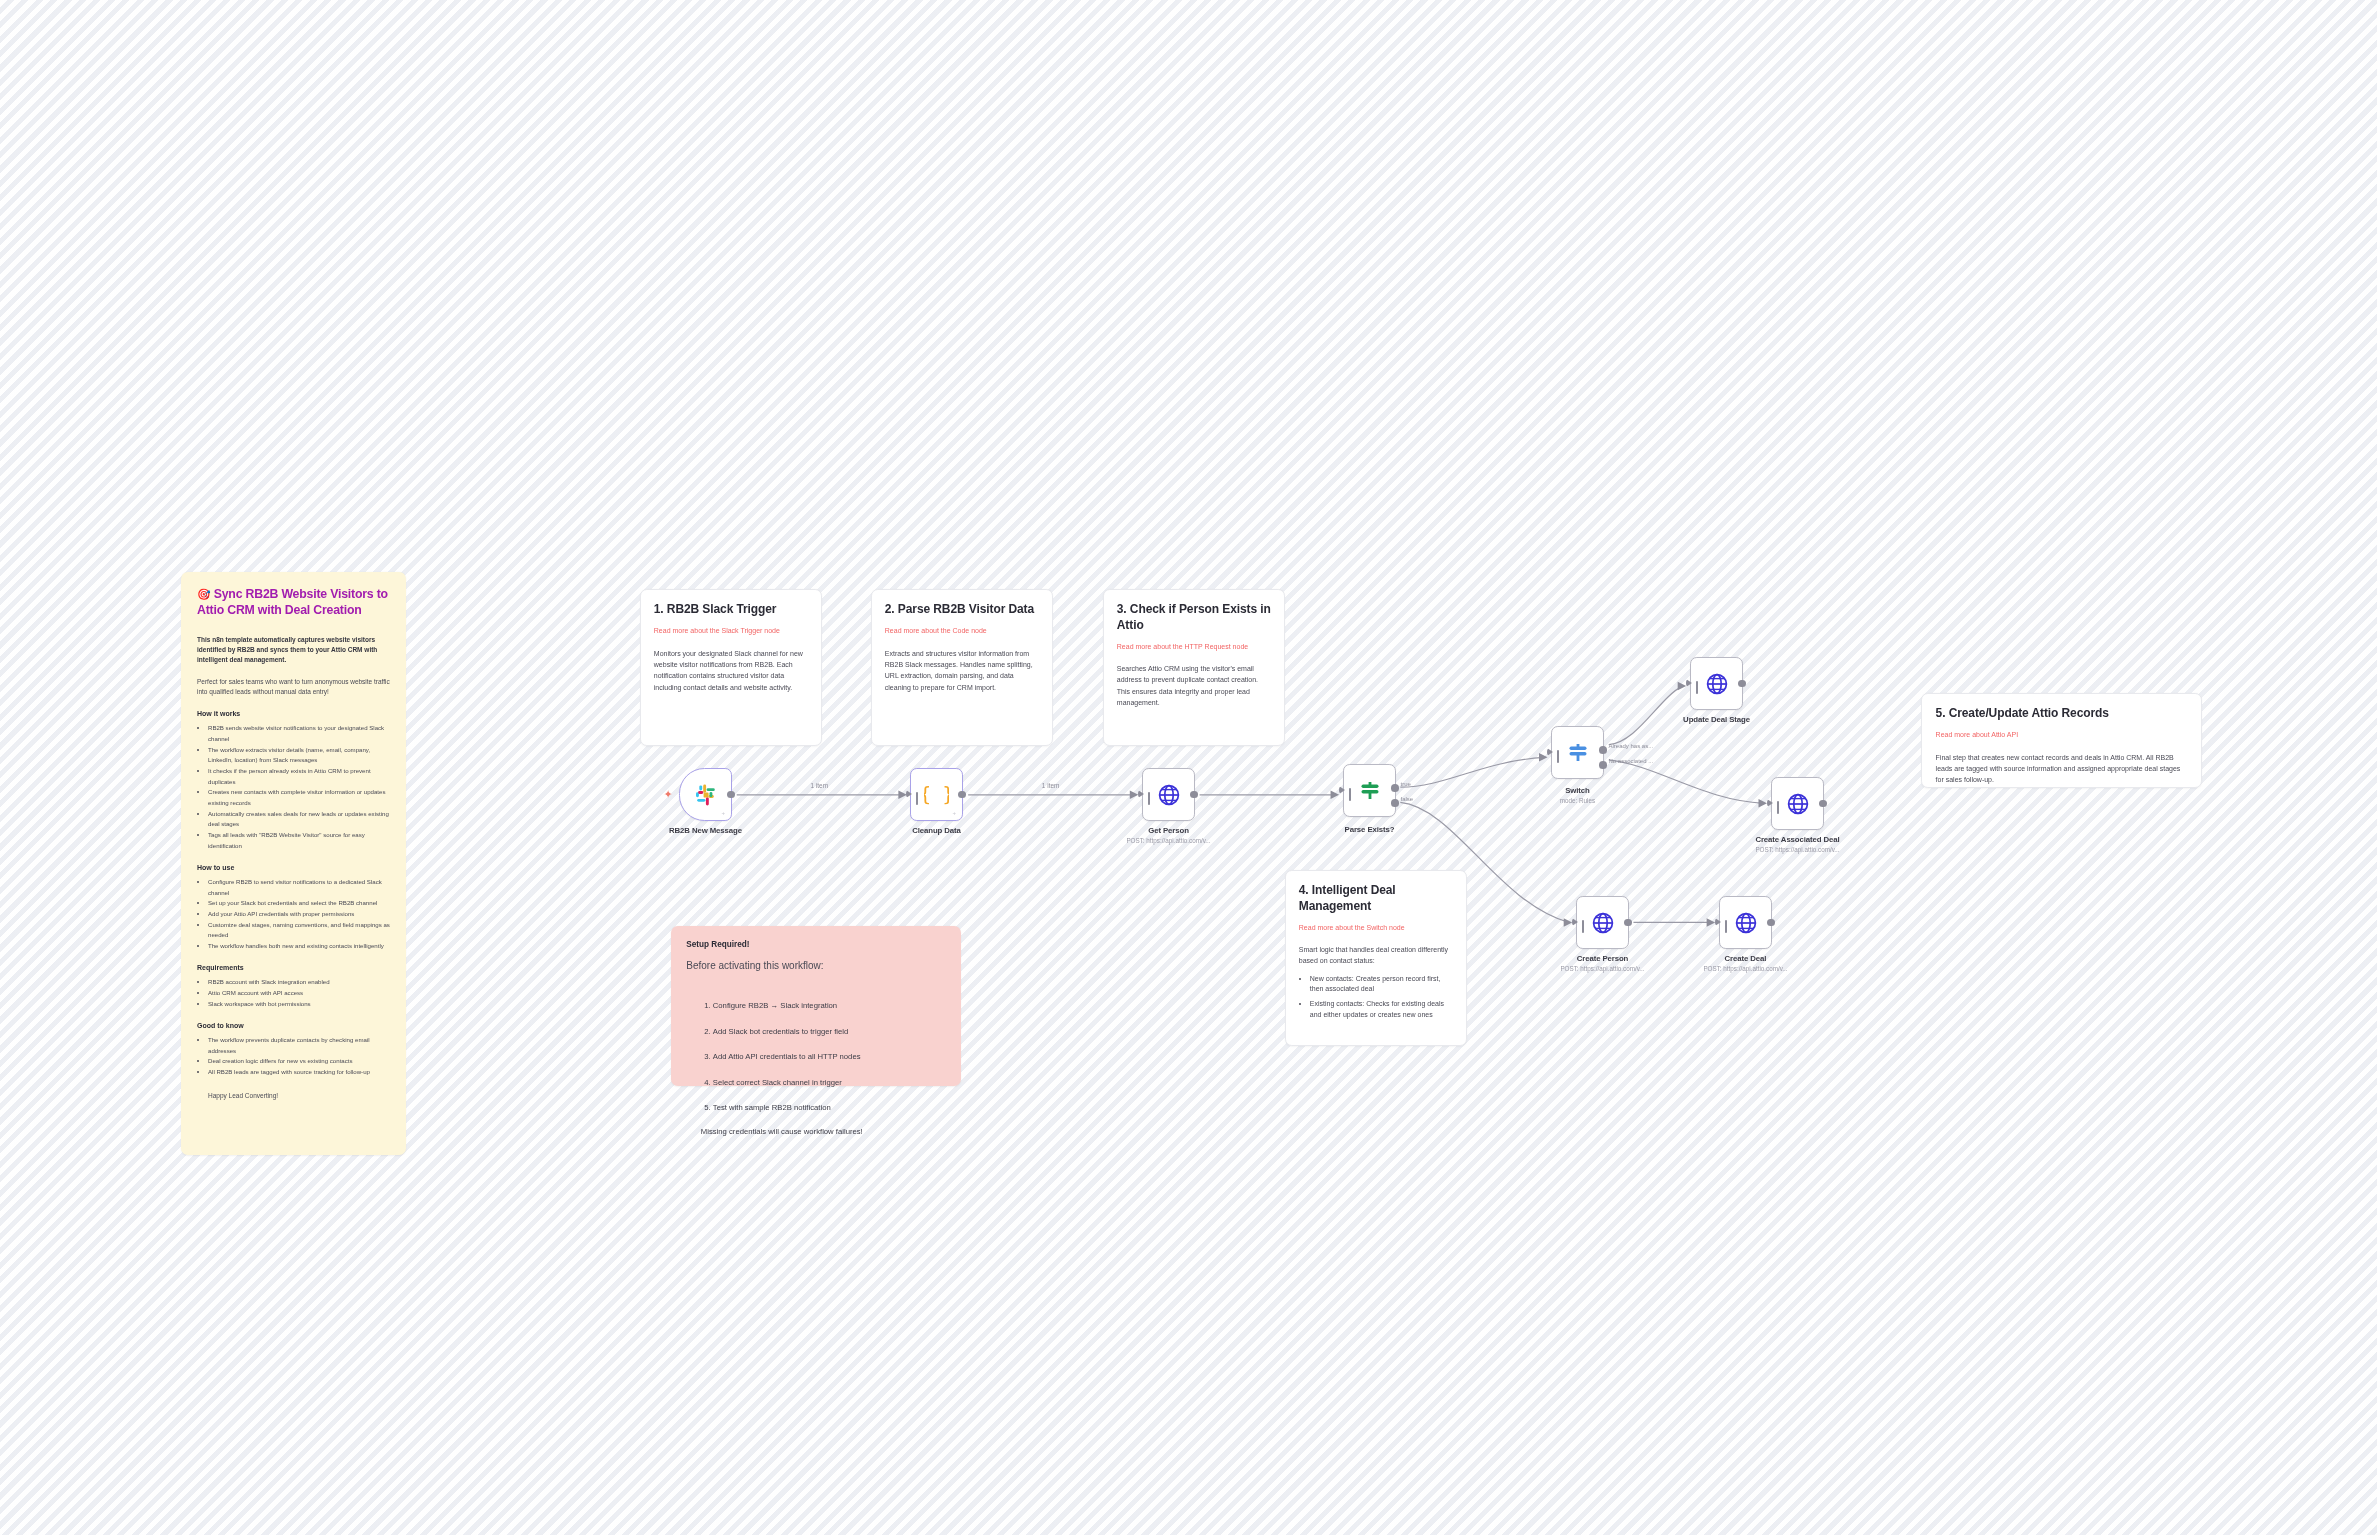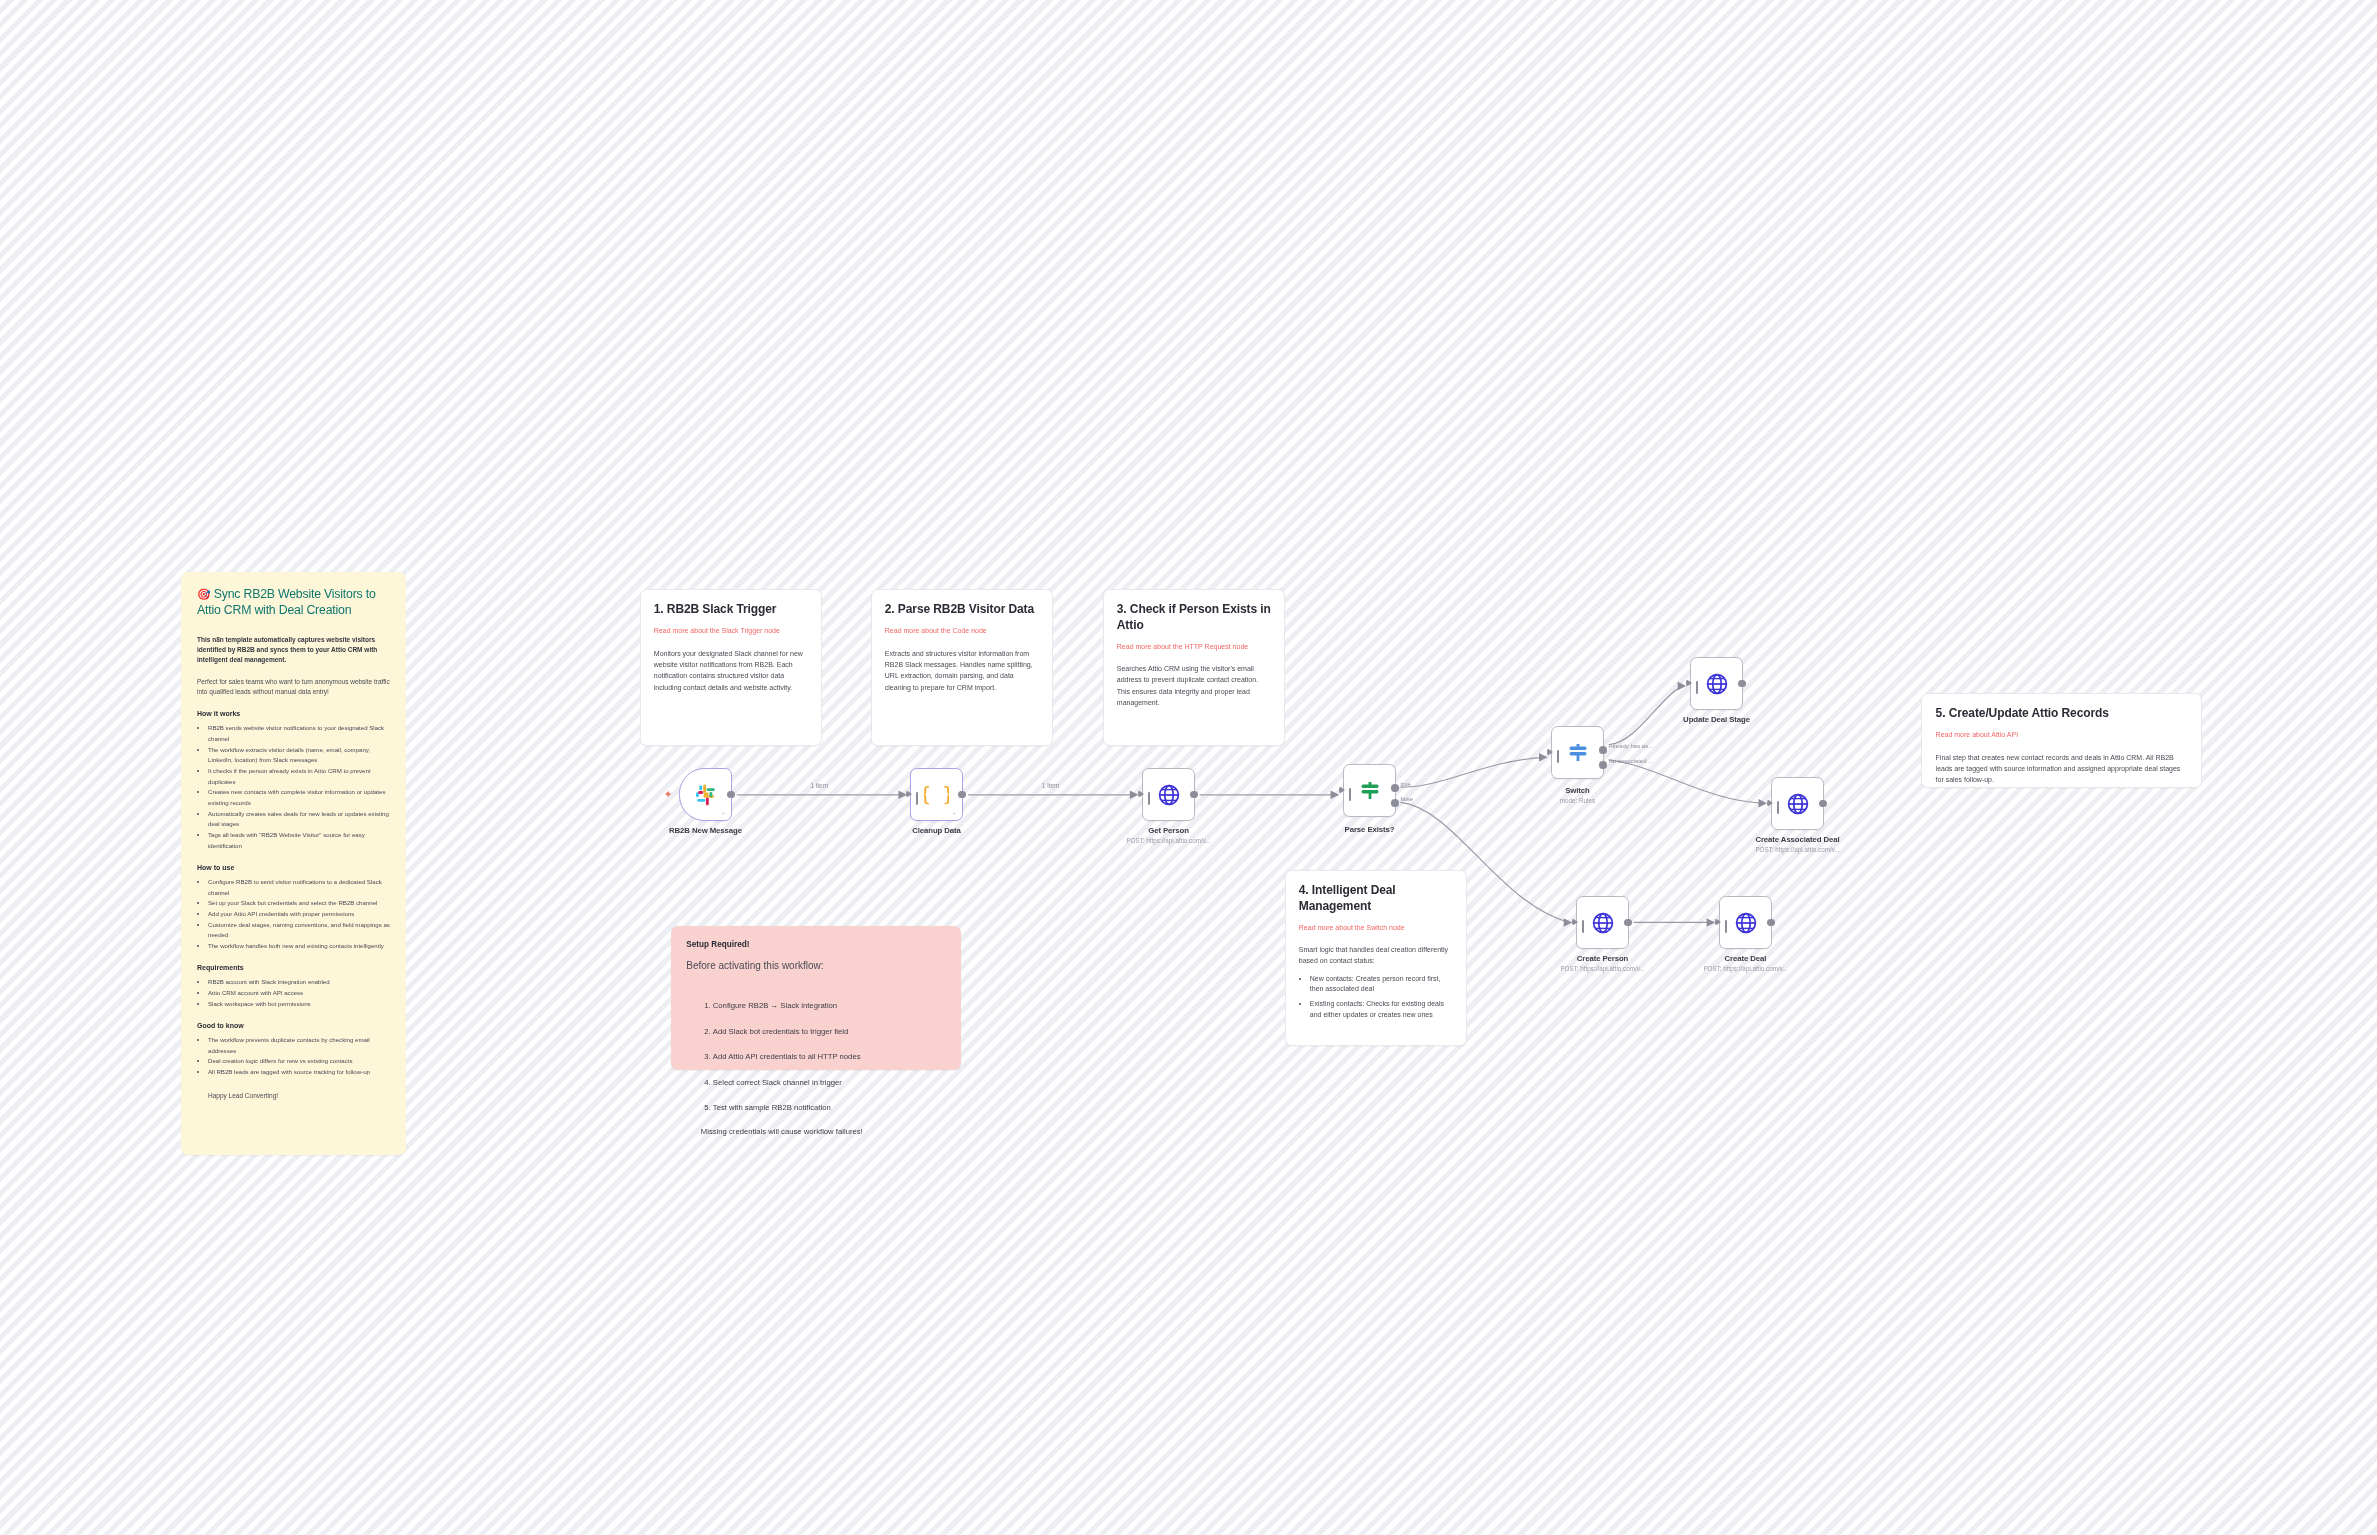--- a/index.html
+++ b/index.html
@@ -25,21 +25,21 @@
   .sticky.white{
     background:#ffffff;
     border:0.9px solid #e8e9ed;
     box-shadow:0 0.9px 1.7px rgba(0,0,0,.04);
   }
   .sticky.pink{
     background:#f9d2cf;
     box-shadow:0 0.9px 1.7px rgba(0,0,0,.06);
   }
 
-  .note-h1{font-size:16.6px;font-weight:400;color:#0f766e;line-height:1.28;margin:0 0 13.6px 0;letter-spacing:-0.2px;}
+  .note-h1{font-size:16.6px;font-weight:700;color:#a21caf;line-height:1.28;margin:0 0 13.6px 0;letter-spacing:-0.2px;}
   .note-h2{font-size:12.8px;font-weight:700;color:#2b2b35;line-height:1.3;margin:0 0 7.7px 0;letter-spacing:-0.1px;}
   .note-link{font-size:8px;color:#f26464;line-height:1.35;margin:0 0 10.2px 0;}
   .note-p{font-size:8px;color:#4a4a55;line-height:1.55;margin:0 0 8.5px 0;}
   .note-p.bold{font-weight:700;color:#35353f;}
   .note-sub{font-size:8px;font-weight:700;color:#2b2b35;margin:12px 0 5.1px 0;}
   ul.note-ul{margin:0 0 3.4px 0;padding-left:11px;}
   ul.note-ul li{font-size:7.3px;color:#4a4a55;line-height:1.62;margin:0;}
   ol.note-ol{margin:0 0 3.4px 0;padding-left:14.5px;}
   ol.note-ol li{font-size:7.7px;color:#3c3c46;line-height:1.68;margin:12px;}
 
@@ -60,21 +60,21 @@
 
   #note-step1 .note-h2,#note-step2 .note-h2,#note-step3 .note-h2,
   #note-step4 .note-h2,#note-step5 .note-h2{font-size:12px;margin-bottom:8.5px;}
   #note-step1 .note-link,#note-step2 .note-link,#note-step3 .note-link,
   #note-step4 .note-link,#note-step5 .note-link{font-size:7px;margin-bottom:12px;}
   #note-step1 .note-p,#note-step2 .note-p,#note-step3 .note-p,
   #note-step4 .note-p,#note-step5 .note-p{font-size:7px;line-height:1.62;}
   #note-step4 ul.note-ul li{font-size:7px;line-height:1.55;margin-bottom:3.4px;}
 
   
-  #note-setup{left:671px;top:926px;width:290px;height:144px;padding:13.6px 15.3px;}
+  #note-setup{left:671px;top:926px;width:290px;height:160px;padding:13.6px 15.3px;}
   #note-setup .note-sub{margin:0 0 9.4px 0;font-size:8.2px;}
   #note-setup .note-p{font-size:10px;margin-bottom:26px;}
   #note-setup ol.note-ol li{font-size:7.7px;line-height:1.75;}
   #note-setup .closing{font-size:7.7px;margin-top:10.2px;padding-left:14.5px;color:#3c3c46;}
 
   
   .node{position:absolute;}
   .node-box{
     position:relative;
     width:53px;height:53px;

